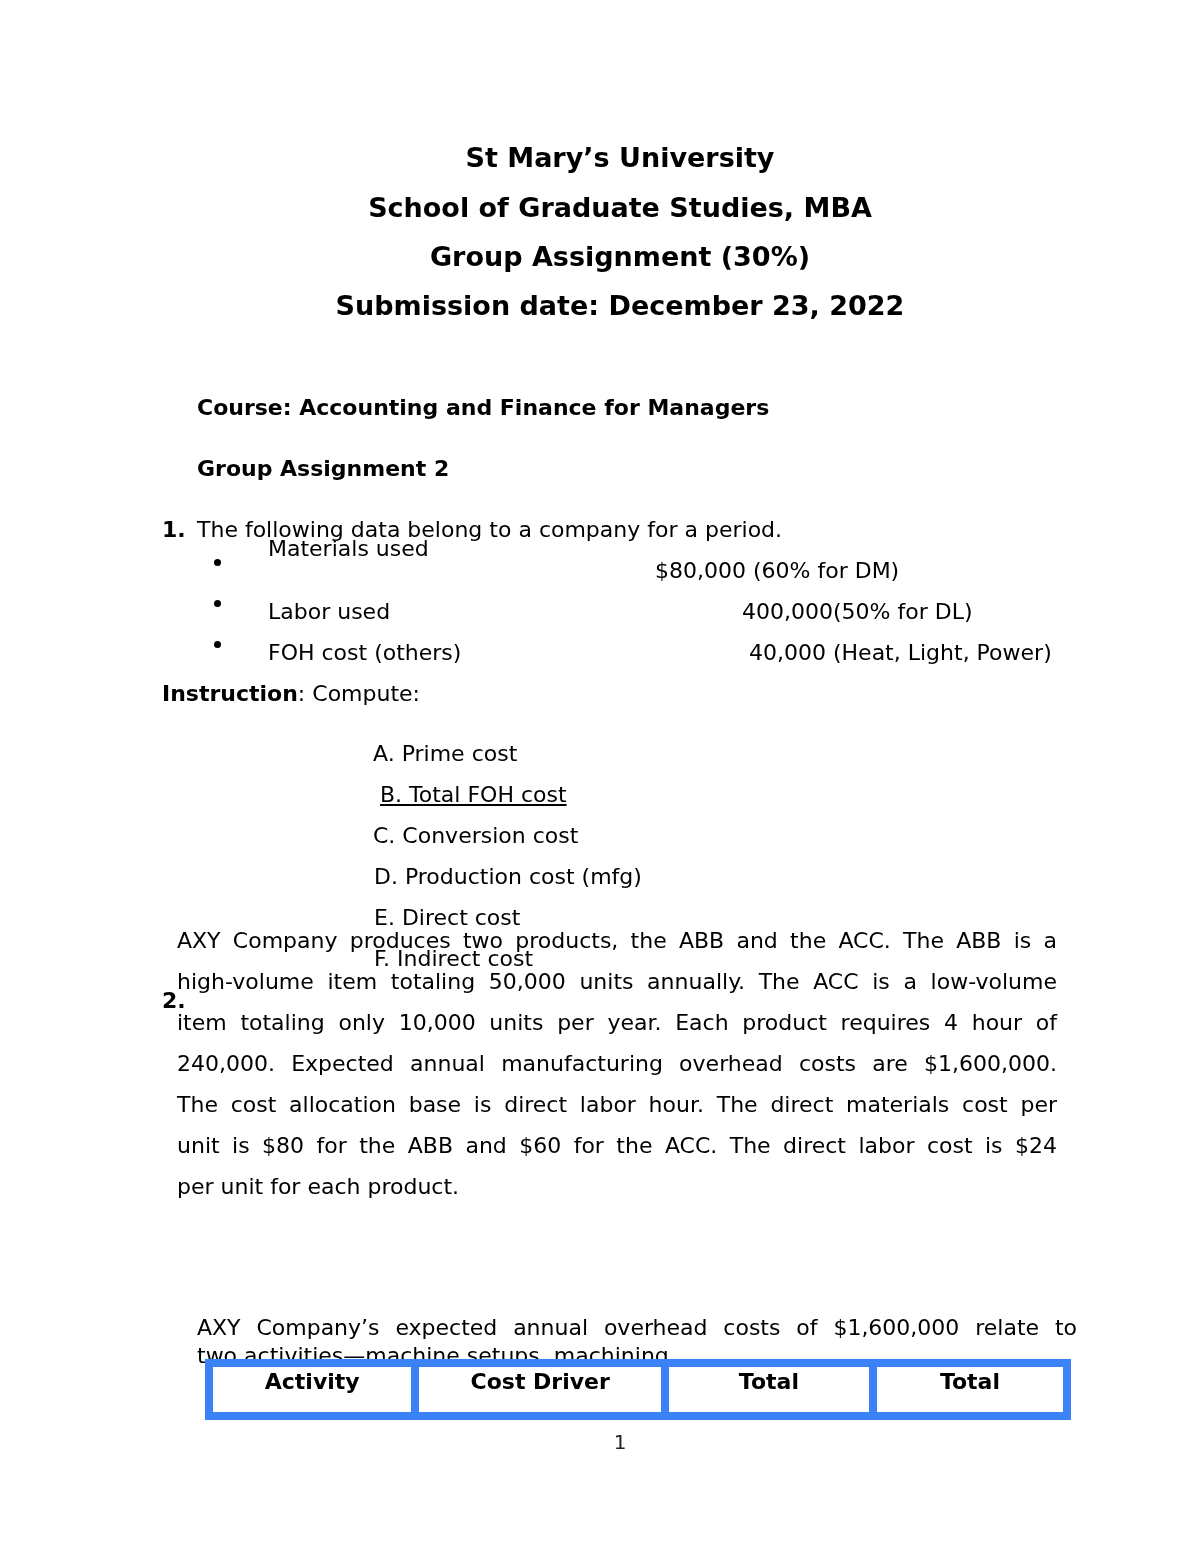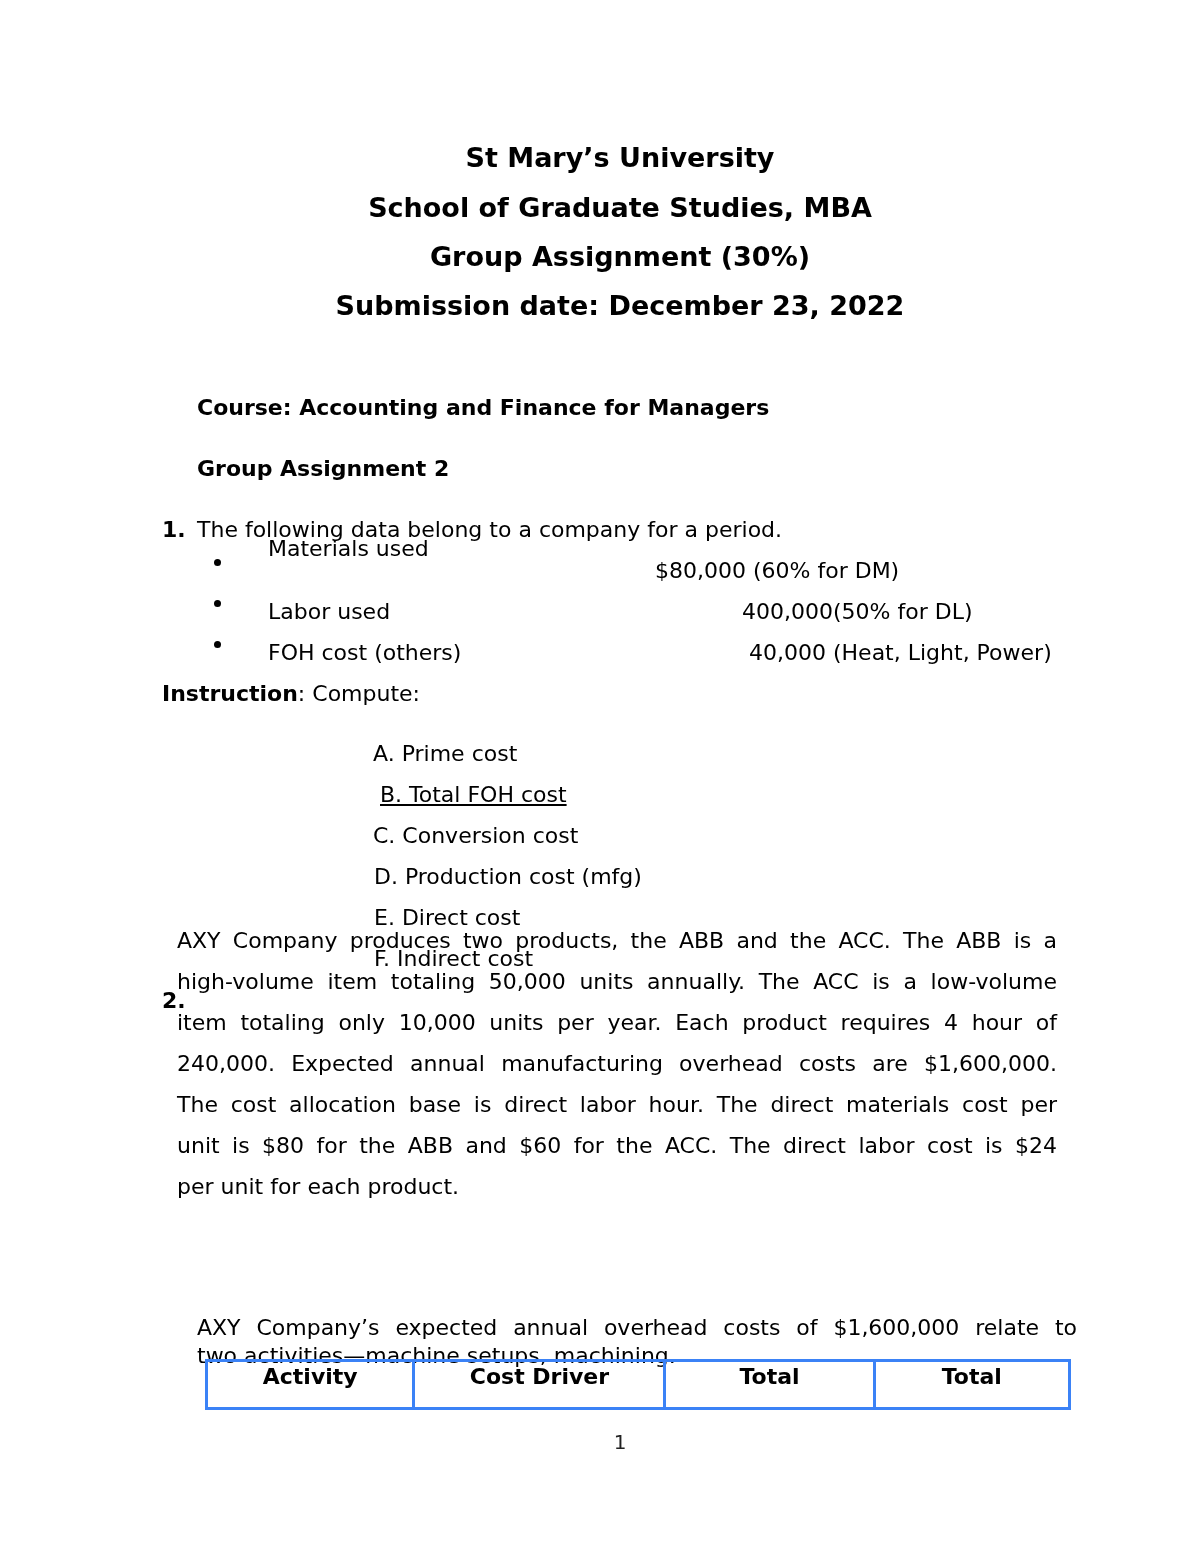--- a/index.html
+++ b/index.html
@@ -7,21 +7,21 @@
          font-family:"DejaVu Sans", sans-serif; color:#000; }
   .abs { position:absolute; white-space:nowrap;padding-left:20px; }
   .title { left:0; width:1200px; text-align:center; font-weight:bold; font-size:27px; line-height:34px; }
   .bold { font-weight:bold; }
   .t22 { font-size:22px; line-height:28px;margin-top:8px; }
   .bullet { position:absolute; width:7px; height:7px; border-radius:50%; background:#000; }
   .para { position:absolute; left:177px; width:880px; font-size:22px; line-height:41px; text-align:justify; text-align-last:justify; }
   .para .line { display:block; height:41px; white-space:nowrap; text-align:justify; text-align-last:justify; }
   .para .line.last { text-align-last:left; }
   table.act { position:absolute; left:205px; top:1359px; width:866px; border-collapse:collapse; }
-  table.act th { border:3px solid #3b82f6; height:43px; vertical-align:top; font-size:22px; font-weight:bold; padding:2px 0 0 0; text-align:center; }
+  table.act th { border:8px solid #3b82f6; height:43px; vertical-align:top; font-size:22px; font-weight:bold; padding:2px 0 0 0; text-align:center; }
   .pagenum { left:0; width:1200px; text-align:center; font-size:20px; top:1430px; color:#222; }
 </style>
 </head>
 <body>
 
 <div class="abs title" style="top:141px;">St Mary’s University</div>
 <div class="abs title" style="top:191px;">School of Graduate Studies, MBA</div>
 <div class="abs title" style="top:240px;">Group Assignment (30%)</div>
 <div class="abs title" style="top:289px;">Submission date: December 23, 2022</div>
 

